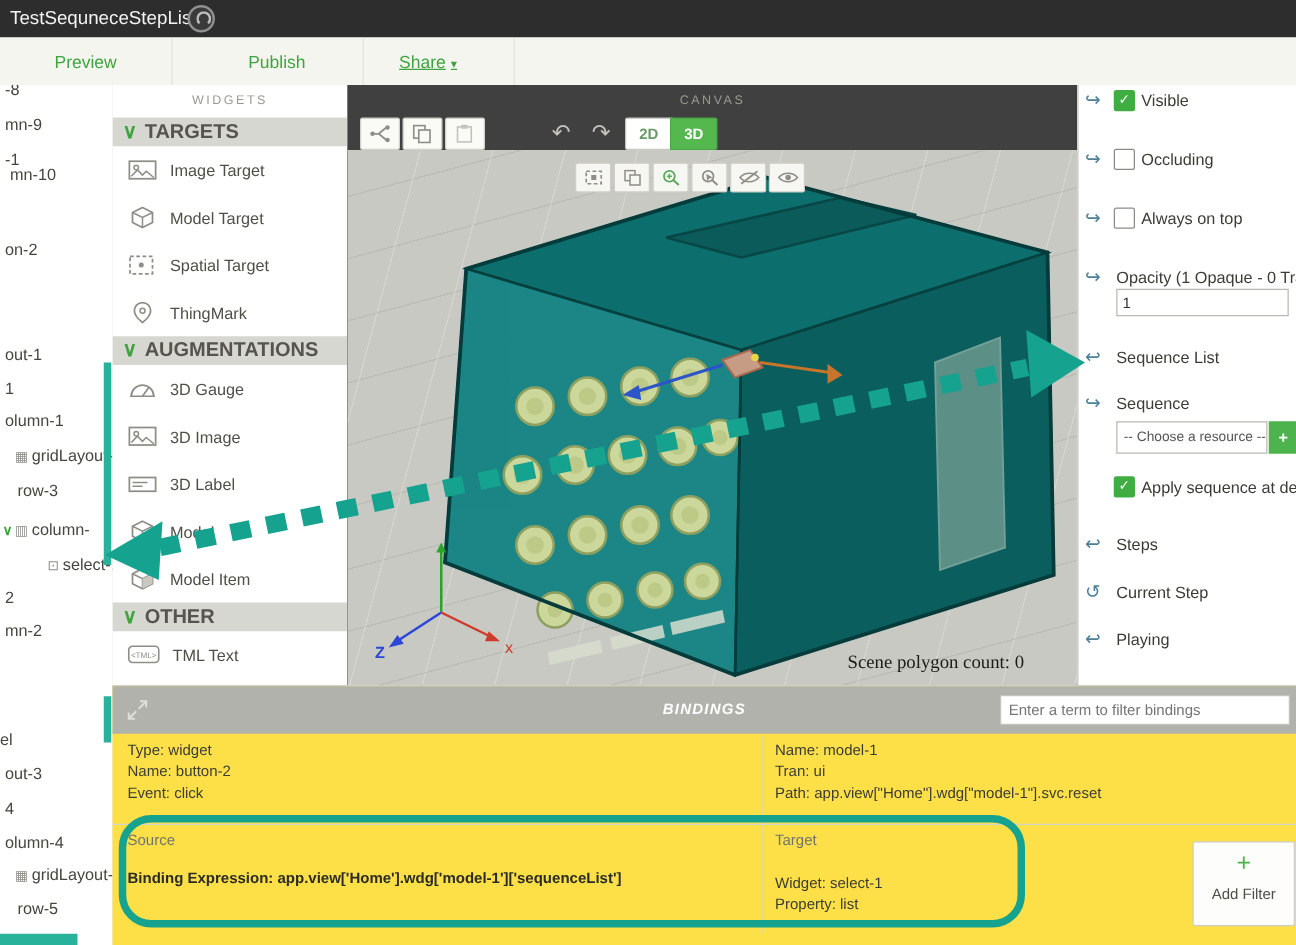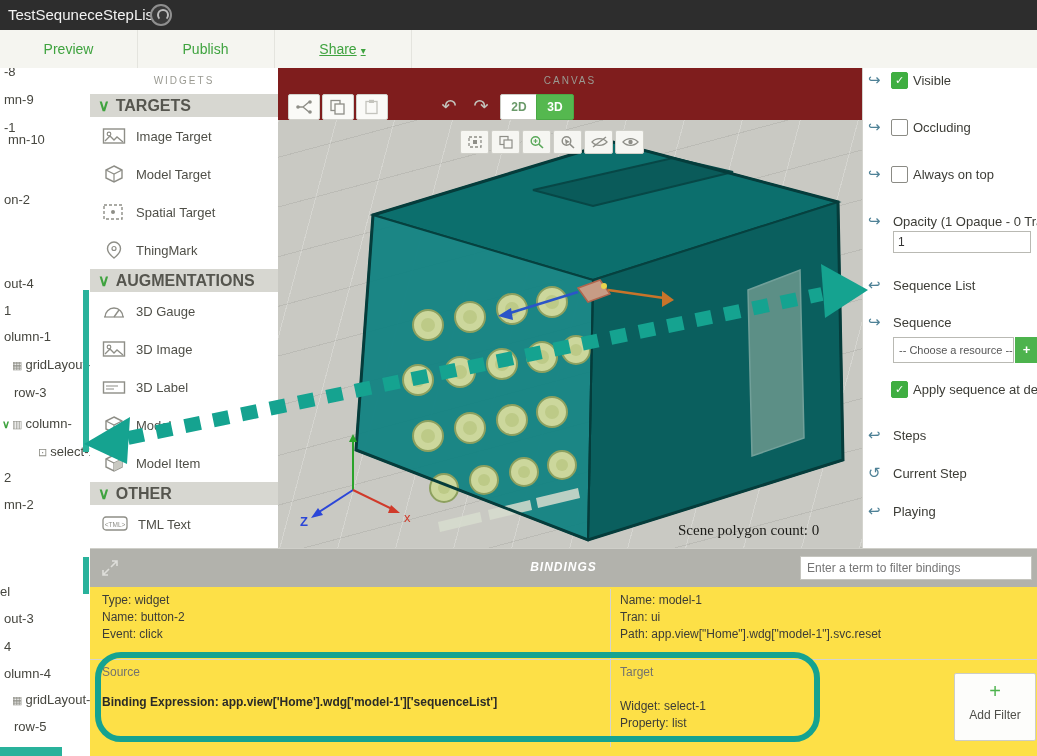--- a/index.html
+++ b/index.html
@@ -26,21 +26,21 @@
   
   #widgets{left:90px;top:68px;width:188px;height:480px;background:#fff;border-right:5px solid #737373;overflow:hidden;}
   .phead{height:26px;line-height:26px;text-align:center;font-size:10px;letter-spacing:2px;color:#9a9a92;}
   .secbar{height:23px;line-height:23px;background:#d7d7d1;color:#55554e;font-size:16px;font-weight:bold;
           padding-left:8px;cursor:pointer;}
   .secbar .gch{color:#3fa33f;margin-right:6px;font-weight:bold;}
   .witem{height:38px;display:flex;align-items:center;padding-left:12px;cursor:pointer;}
   .witem svg{margin-right:10px;flex:none;}
   .witem .wl{color:#4f4f48;font-size:13px;}
   
-  #canvas{left:278px;top:68px;width:584px;height:480px;background:#7f1d1d;overflow:hidden;}
+  #canvas{left:278px;top:68px;width:584px;height:480px;background:#404040;overflow:hidden;}
   #canvas .phead{position:absolute;left:0;top:0;width:100%;}
   .tbtn{position:absolute;top:26px;width:30px;height:24px;background:#fafaf7;border:1px solid #d1d1cb;
         border-radius:2px;display:flex;align-items:center;justify-content:center;cursor:pointer;}
   .ghost{border:none;background:transparent;color:#c3c3bc;font-size:18px;}
   .tg{position:absolute;top:26px;width:36px;height:24px;line-height:24px;text-align:center;font-size:12px;
       font-weight:bold;cursor:pointer;}
   #tg2d{background:#fff;color:#6a9a6a;border:1px solid #c9c9c3;border-radius:2px 0 0 2px;}
   #tg3d{background:#55b84f;color:#fff;border:1px solid #4aa845;border-radius:0 2px 2px 0;}
   #scene{position:absolute;left:0;top:52px;width:584px;height:428px;cursor:move;background-color:#c9c9c3;
     background-image:repeating-linear-gradient(105deg,rgba(255,255,255,.22) 0 1px,transparent 1px 56px),
@@ -93,33 +93,33 @@
   <div id="titlebar" class="abs">
     <span class="t">TestSequneceStepList</span>
     <span id="appicon">
         <i></i>
       </span>
   </div>
 
   <div id="menubar" class="abs">
     <div class="mitem" style="left:0;">
       <span>Preview</span></div>
-    <div class="mitem" style="left:137px;">
+    <div class="mitem" style="left:137px;padding-left:16px;">
       <span>Publish</span></div>
     <div class="mitem" style="left:274px;text-decoration:underline;">
       <span>Share</span><span class="chev">▾</span></div>
   </div>
 
   <div id="tree" class="abs">
     <div class="ti" style="top:-4px;"><span style="margin-left:4px">-8</span></div>
     <div class="ti" style="top:24px;"><span style="margin-left:4px">mn-9</span></div>
     <div class="ti" style="top:52px;"><span style="margin-left:4px">-1</span></div>
     <div class="ti" style="top:64px;"><span style="margin-left:8px">mn-10</span></div>
     <div class="ti" style="top:124px;"><span style="margin-left:4px">on-2</span></div>
-    <div class="ti" style="top:208px;"><span style="margin-left:4px">out-4</span></div>
+    <div class="ti" style="top:208px;"><span style="margin-left:4px">out-1</span></div>
     <div class="ti" style="top:235px;"><span style="margin-left:4px">1</span></div>
     <div class="ti" style="top:261px;"><span style="margin-left:4px">olumn-1</span></div>
     <div class="ti" style="top:289px;"><span class="ic" style="margin-left:12px">▦</span><span>gridLayout-2</span></div>
     <div class="ti" style="top:317px;"><span style="margin-left:14px">row-3</span></div>
     <div class="ti" style="top:348px;"><span class="gch" style="margin-left:2px">∨</span><span class="ic">▥</span><span>column-</span></div>
     <div class="ti" style="top:376px;padding-left:20px;"><span class="ic" style="margin-left:18px">⊡</span><span>select-1</span></div>
     <div class="ti" style="top:402px;"><span style="margin-left:4px">2</span></div>
     <div class="ti" style="top:429px;"><span style="margin-left:4px">mn-2</span></div>
     <div class="ti" style="top:516px;"><span style="margin-left:0">el</span></div>
     <div class="ti" style="top:543px;"><span style="margin-left:4px">out-3</span></div>

